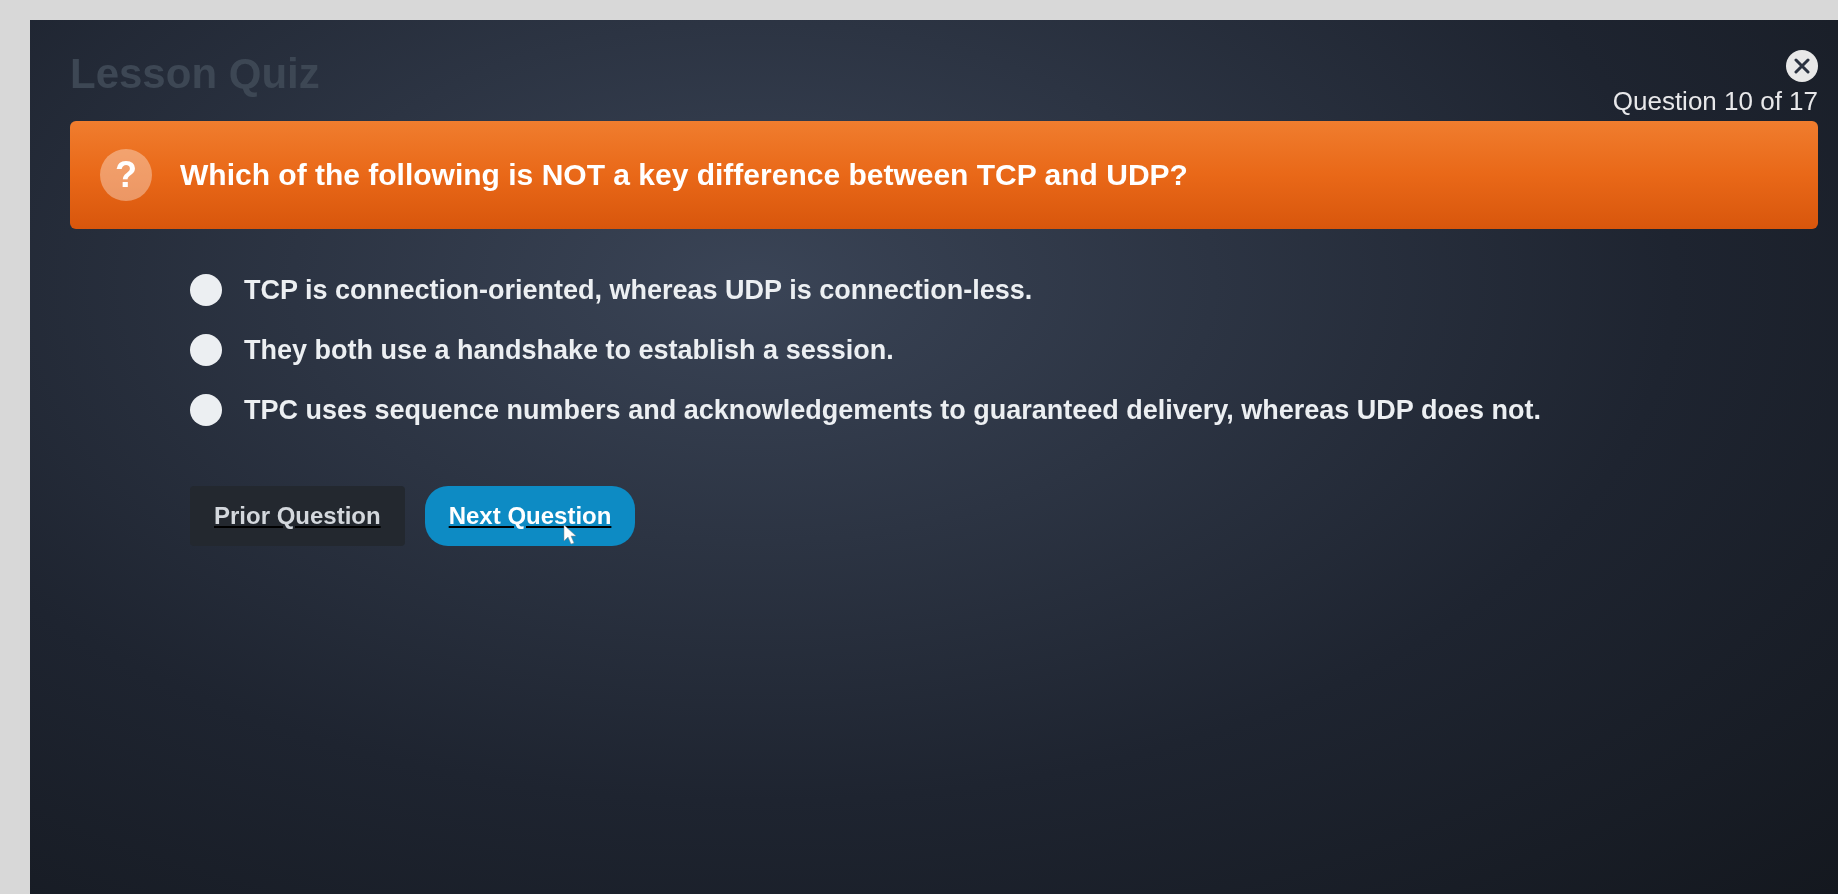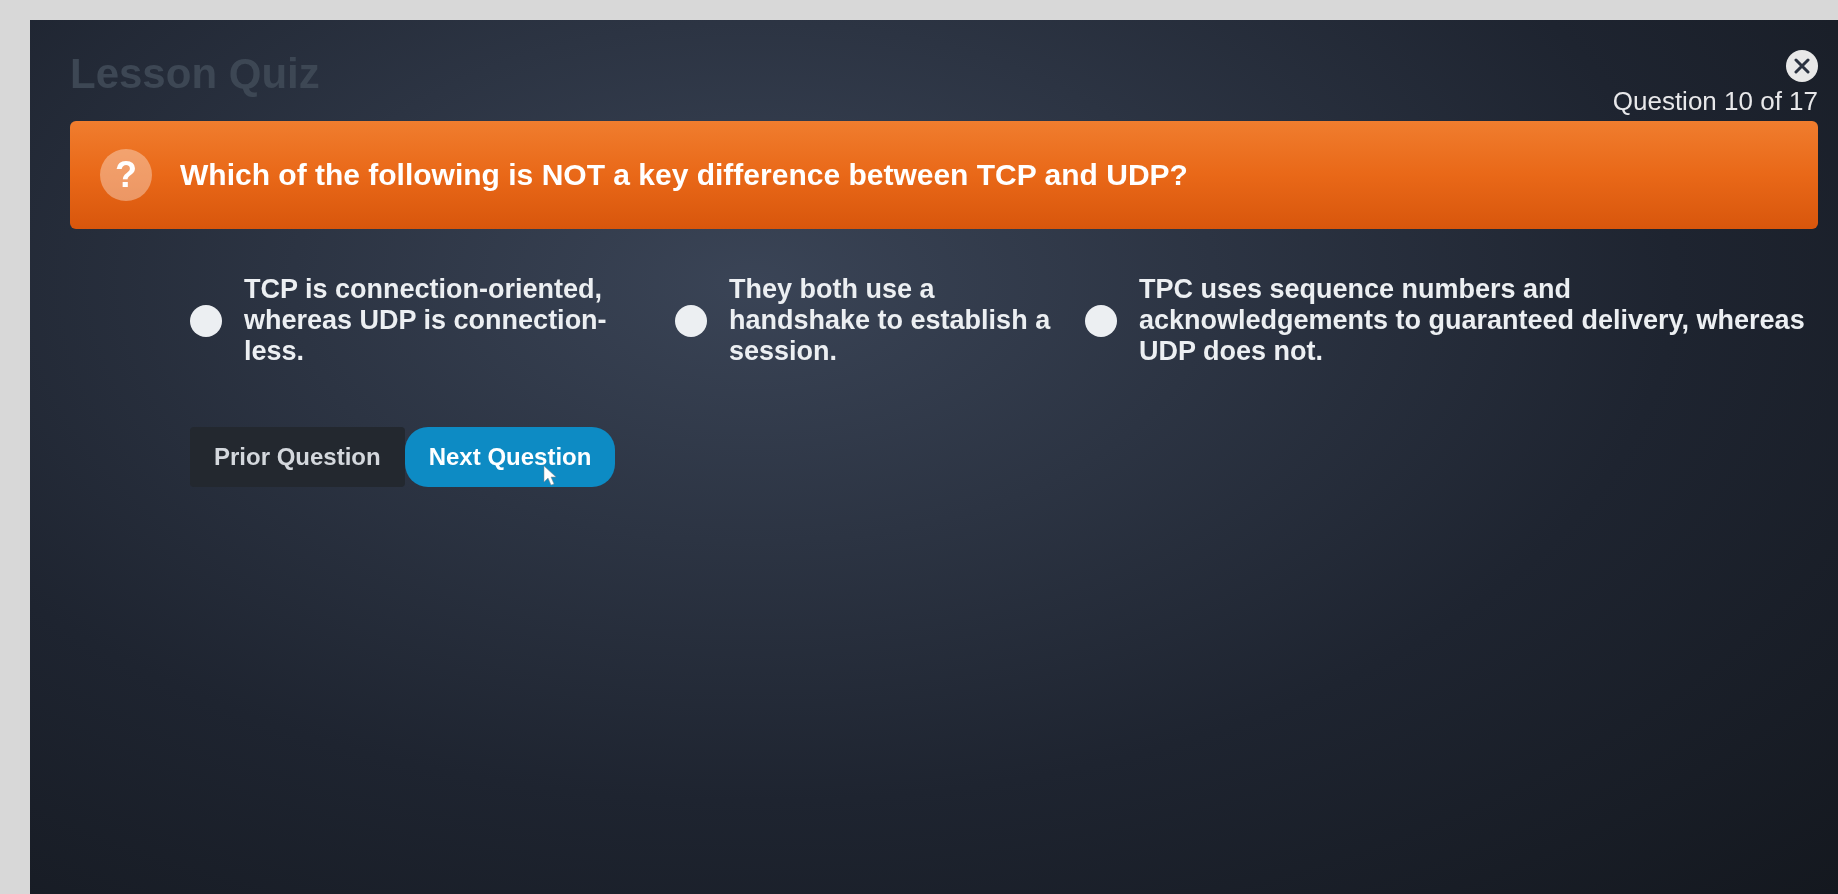--- a/index.html
+++ b/index.html
@@ -81,21 +81,21 @@
       flex-shrink: 0;
     }
     .question-text {
       color: #fff;
       font-size: 30px;
       font-weight: 600;
     }
     .options {
       padding-left: 120px;
       display: flex;
-      flex-direction: row;
+      flex-direction: column;
       gap: 28px;
       margin-bottom: 60px;
     }
     .option {
       display: flex;
       align-items: center;
       gap: 22px;
       cursor: pointer;
     }
     .radio {
@@ -106,21 +106,23 @@
       flex-shrink: 0;
     }
     .option-label {
       color: #eceff2;
       font-size: 27px;
       font-weight: 600;
     }
     .nav-buttons {
       padding-left: 120px;
       display: flex;
+      gap: 20px;
       align-items: center;
+      text-decoration: underline;
     }
     .btn {
       padding: 16px 24px;
       font-size: 24px;
       font-weight: 600;
       border: none;
       cursor: pointer;
       border-radius: 4px;
     }
     .btn-prior {

